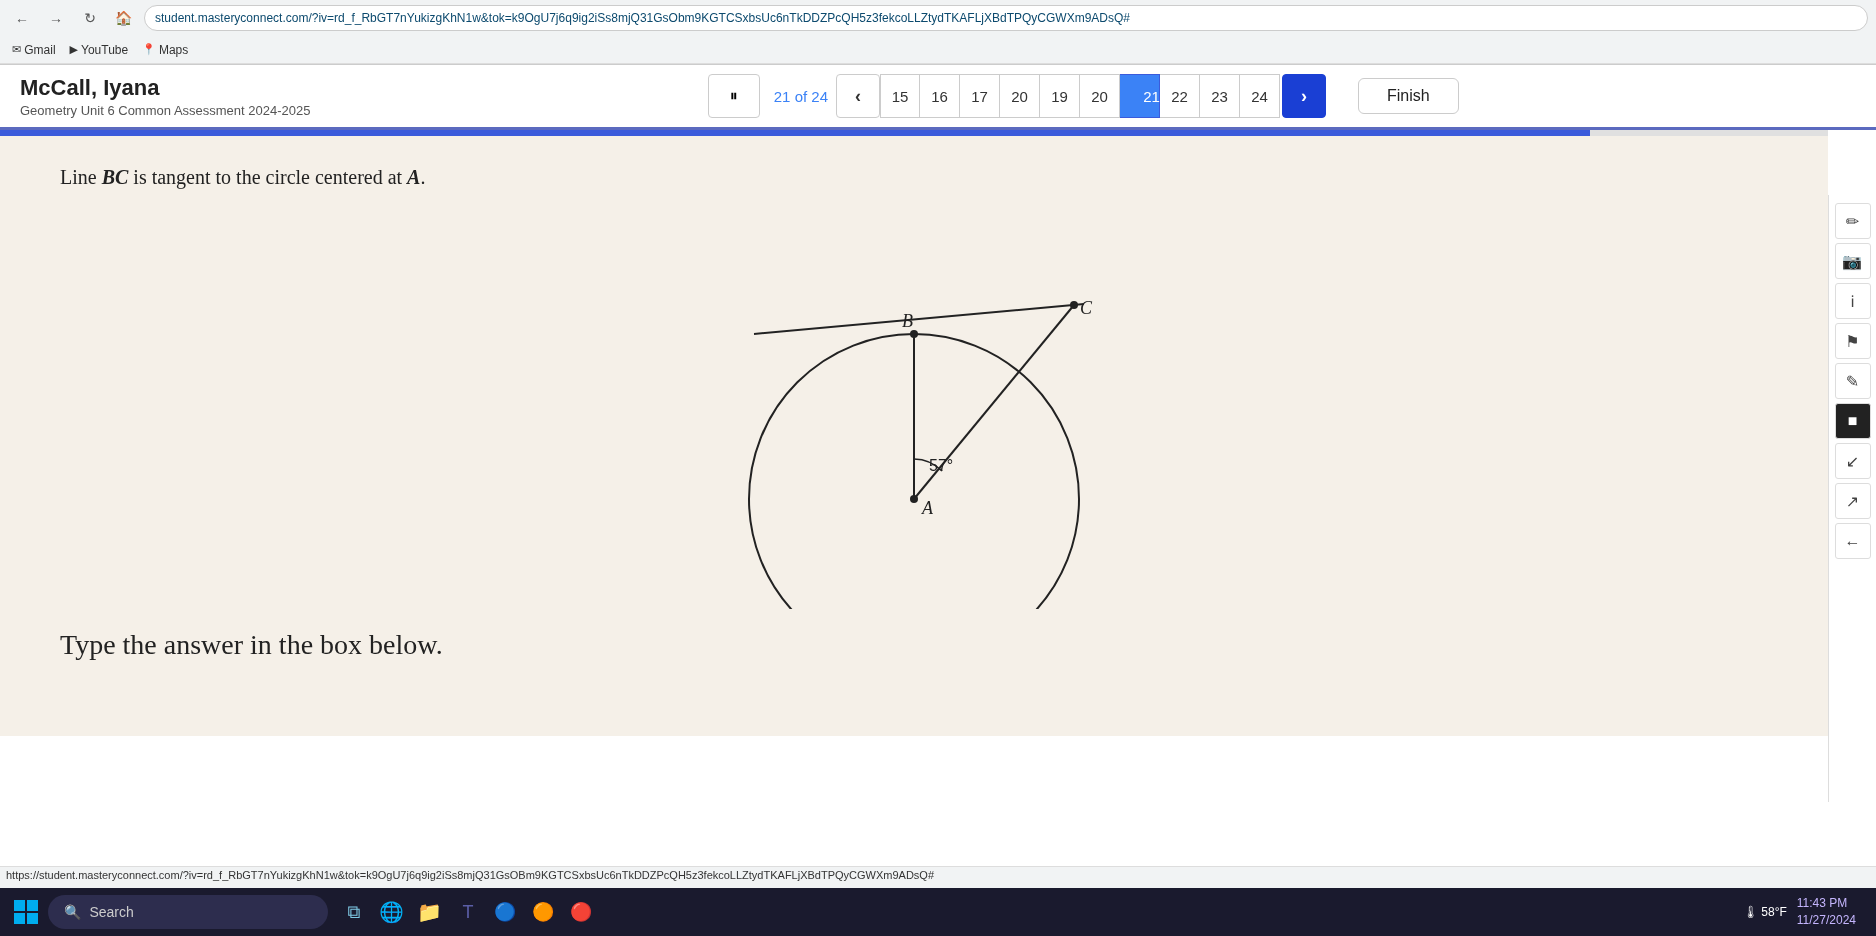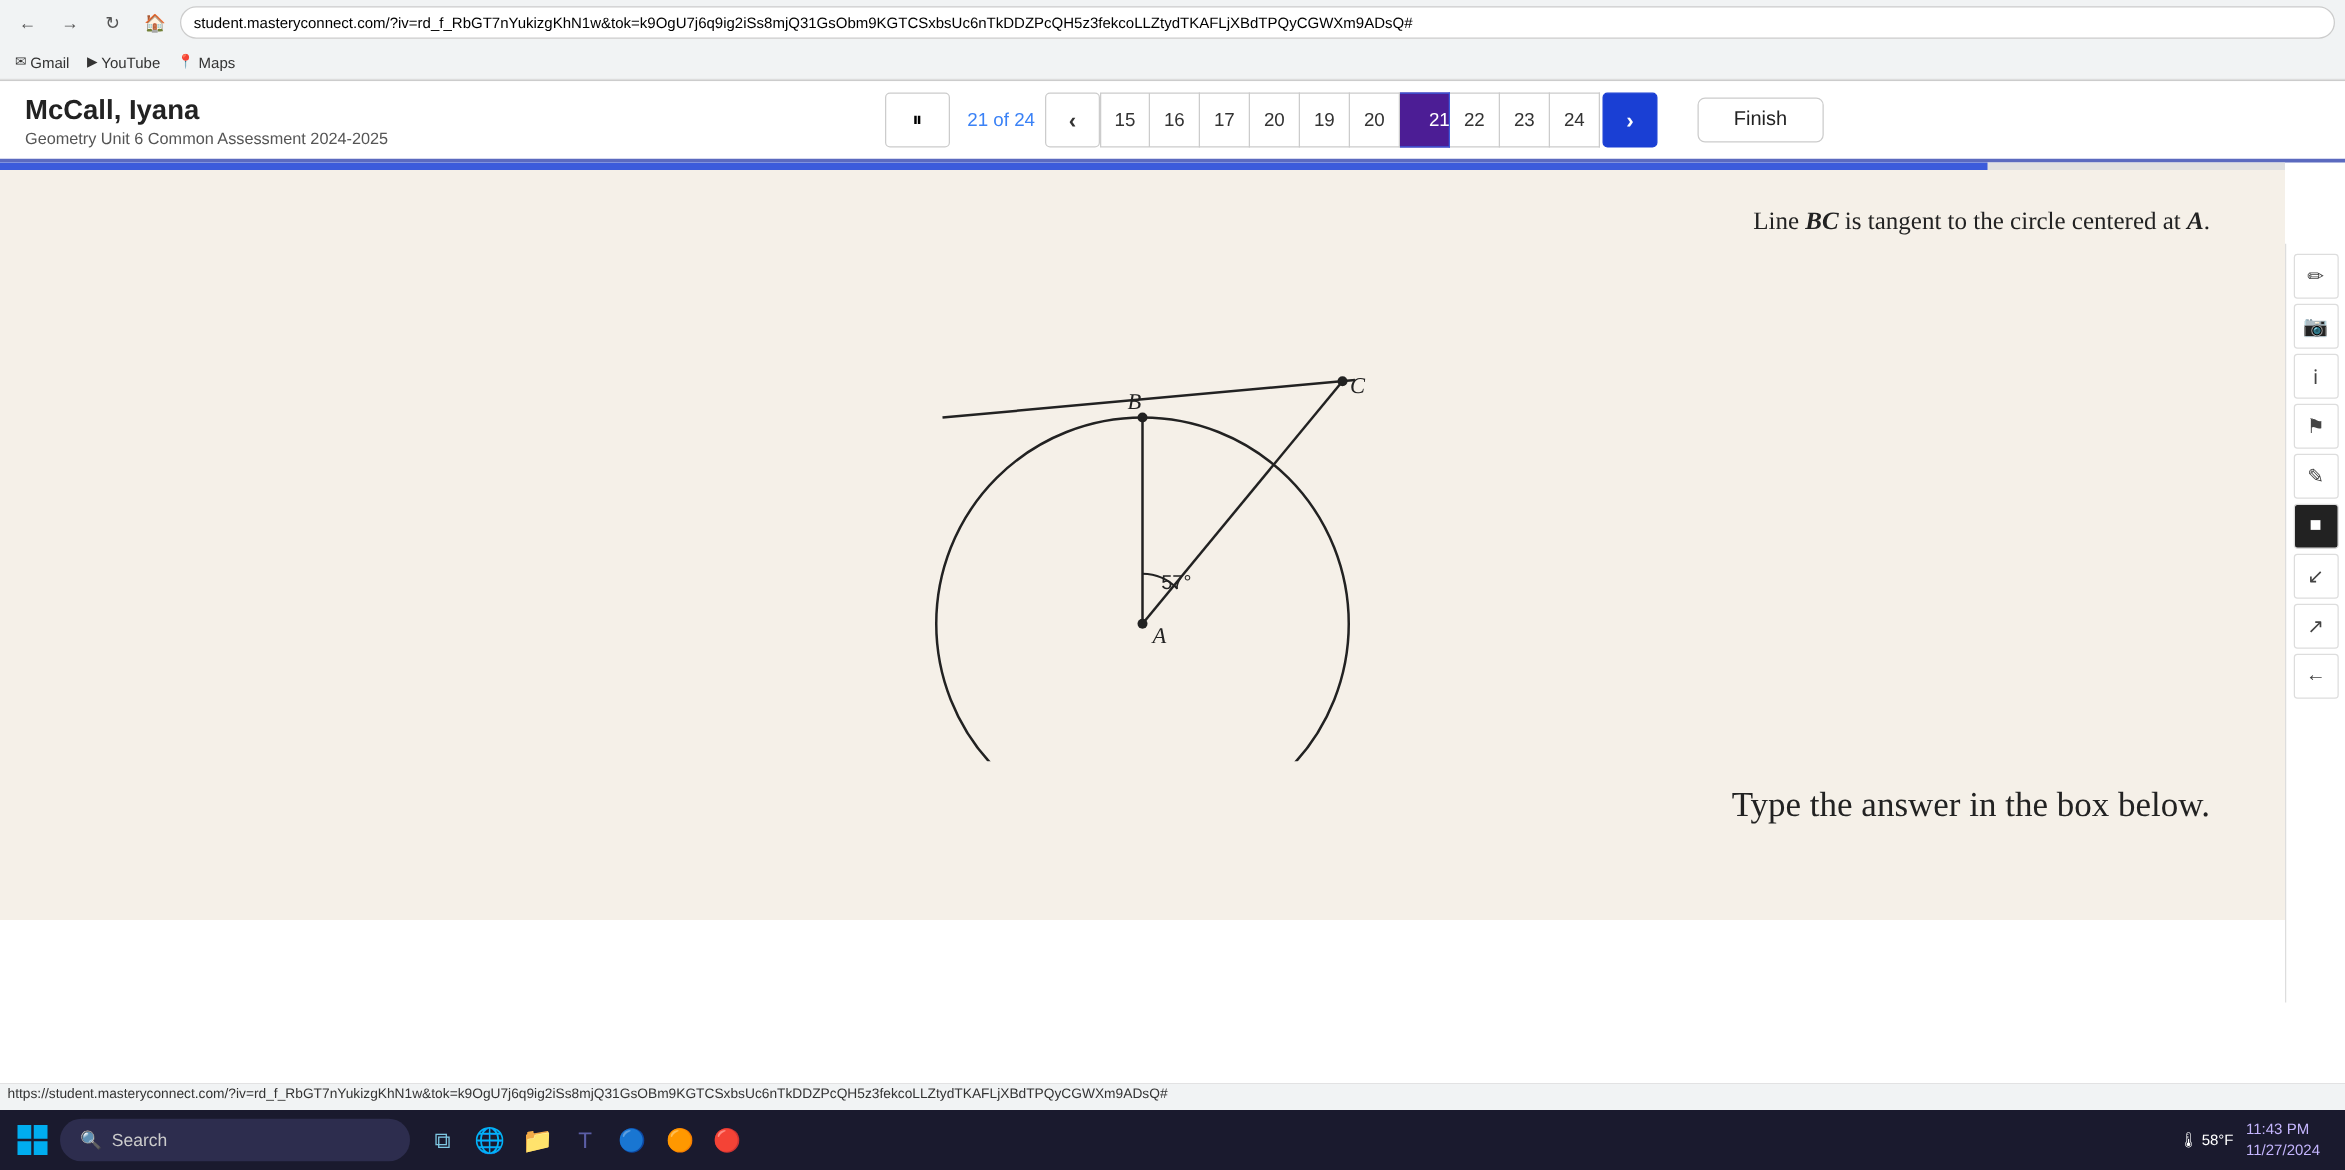--- a/index.html
+++ b/index.html
@@ -27,21 +27,21 @@
       display: flex; align-items: center; justify-content: center;
     }
     .url-bar {
       flex: 1;
       height: 26px;
       border-radius: 13px;
       border: 1px solid #ccc;
       background: #fff;
       padding: 0 10px;
       font-size: 12px;
-      color: #000000;
+      color: #0c4a6e;
     }
     .bookmarks-bar {
       display: flex;
       align-items: center;
       gap: 14px;
       padding: 3px 12px;
       height: 28px;
       background: #f1f3f4;
       border-bottom: 1px solid #ddd;
       font-size: 12px;
@@ -114,21 +114,21 @@
       border: 1px solid #ccc;
       background: #fff;
       cursor: pointer;
       display: flex; align-items: center; justify-content: center;
       font-size: 15px;
       color: #333;
       border-left: none;
     }
     .page-num:first-child { border-left: 1px solid #ccc; }
     .page-num.active {
-      background: #4c1d95;
+      background: #3b82f6;
       color: #fff;
       border-color: #3b5bdb;
       padding-left: 24px;
     }
     .finish-btn {
       background: #fff;
       border: 1px solid #ccc;
       border-radius: 6px;
       padding: 8px 28px;
       font-size: 16px;
@@ -378,21 +378,21 @@
         <div class="page-num">24</div>
       </div>
       <button class="next-btn">
         <span>›</span>
       </button>
       <button class="finish-btn">Finish</button>
     </div>
   </div>
 
   <div class="content-area">
-    <div style="flex:1; display:flex; flex-direction:column;text-align:right;">
+    <div style="flex:1; display:flex; flex-direction:column;">
       <div class="progress-bar-container">
         <div class="progress-bar-fill" style="width:87%"></div>
       </div>
       <div class="main-content">
         <p class="problem-statement">
           Line <em>BC</em> is tangent to the circle centered at <em>A</em>.
         </p>
 
         <div class="diagram-container">
           <svg width="500" height="400" viewBox="0 0 500 400">

